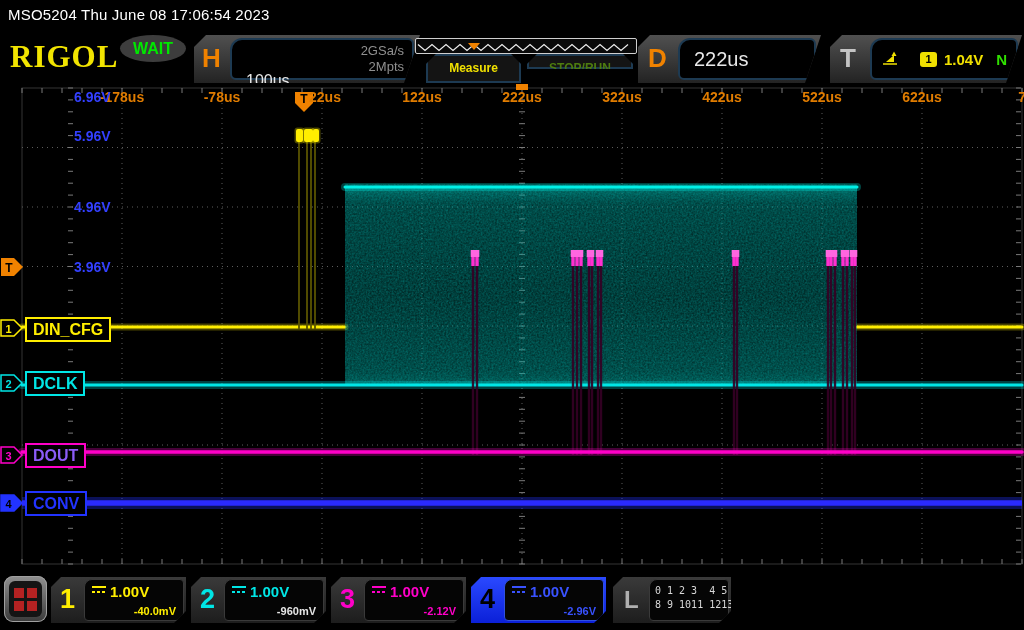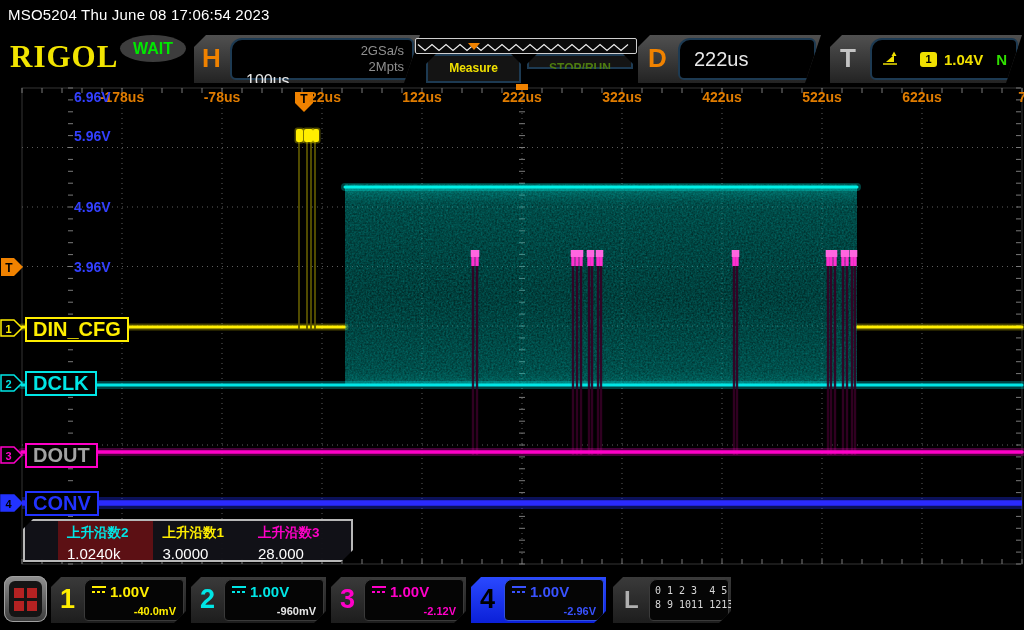--- a/index.html
+++ b/index.html
@@ -41,21 +41,21 @@
   #t-source-badge{left:48px;top:12px;width:17px;height:15px;background:#f0e000;border-radius:3px;
           color:#000;font-size:11px;font-weight:bold;text-align:center;line-height:15px;}
   #t-level{left:72px;top:11px;color:#f0e000;font-size:15px;font-weight:bold;}
   #t-mode{right:9px;top:11px;color:#30e000;font-size:15px;font-weight:bold;}
 
   
   .time-label{position:absolute;top:89px;transform:translateX(-50%);color:#e07c00;
               font-size:14px;font-weight:bold;}
   .volt-label{position:absolute;left:74px;color:#3340ff;font-size:14px;font-weight:bold;}
   .ch-label{position:absolute;left:25px;height:21px;line-height:21px;padding:0 6px;
-            background:#000;border:2px solid;font-size:20px;font-weight:bold;}
+            background:#000;border:2px solid;font-size:16px;font-weight:bold;}
 
   
   #measure-panel{left:23px;top:519px;width:330px;height:43px;background:rgba(18,18,24,.95);
       box-shadow:inset 0 0 0 2px #b8b8b8;
       clip-path:polygon(10px 0,100% 0,100% calc(100% - 12px),calc(100% - 12px) 100%,0 100%,0 10px);}
   .m-cell{position:absolute;top:2px;width:95px;height:39px;}
   .m-sel{background:#5c1014;}
   .m-label{padding:3px 0 0 9px;font-size:13.5px;font-weight:bold;}
   .m-value{padding:3px 0 0 9px;font-size:15px;color:#fff;}
 
@@ -507,38 +507,24 @@
     </div>
   <div id="volt-labels">
       <div class="volt-label" style="top: 89px;">6.96V</div>
       <div class="volt-label" style="top: 128px;">5.96V</div>
       <div class="volt-label" style="top: 199px;">4.96V</div>
       <div class="volt-label" style="top: 259px;">3.96V</div>
     </div>
   <div id="ch-labels">
       <div class="ch-label abs" style="top: 317px; border-color: rgb(255, 238, 0); color: rgb(255, 238, 0);">DIN_CFG</div>
       <div class="ch-label abs" style="top: 371px; border-color: rgb(0, 230, 230); color: rgb(0, 230, 230);">DCLK</div>
-      <div class="ch-label abs" style="top: 443px; border-color: rgb(255, 0, 200); color: #a3a3a3;">DOUT</div>
+      <div class="ch-label abs" style="top: 443px; border-color: rgb(255, 0, 200); color: #8b5cf6;">DOUT</div>
       <div class="ch-label abs" style="top: 491px; border-color: rgb(34, 51, 255); color: rgb(34, 51, 255);">CONV</div>
     </div>
 
-  <div id="measure-panel" class="abs">
-      <div class="m-cell m-sel" style="left: 35px;">
-        <div class="m-label" style="color: rgb(0, 230, 230);">上升沿数2</div>
-        <div class="m-value">1.0240k</div>
-      </div>
-      <div class="m-cell" style="left: 130.5px;">
-        <div class="m-label" style="color: rgb(255, 238, 0);">上升沿数1</div>
-        <div class="m-value">3.0000</div>
-      </div>
-      <div class="m-cell" style="left: 226px;">
-        <div class="m-label" style="color: rgb(255, 0, 200);">上升沿数3</div>
-        <div class="m-value">28.000</div>
-      </div>
-    </div>
 
   <div id="bottom-bar" class="abs">
     <div id="menu-btn">
       <div class="inner">
         <div class="sq"></div>
           <div class="sq"></div>
           <div class="sq"></div>
           <div class="sq"></div>
       </div>
     </div>

